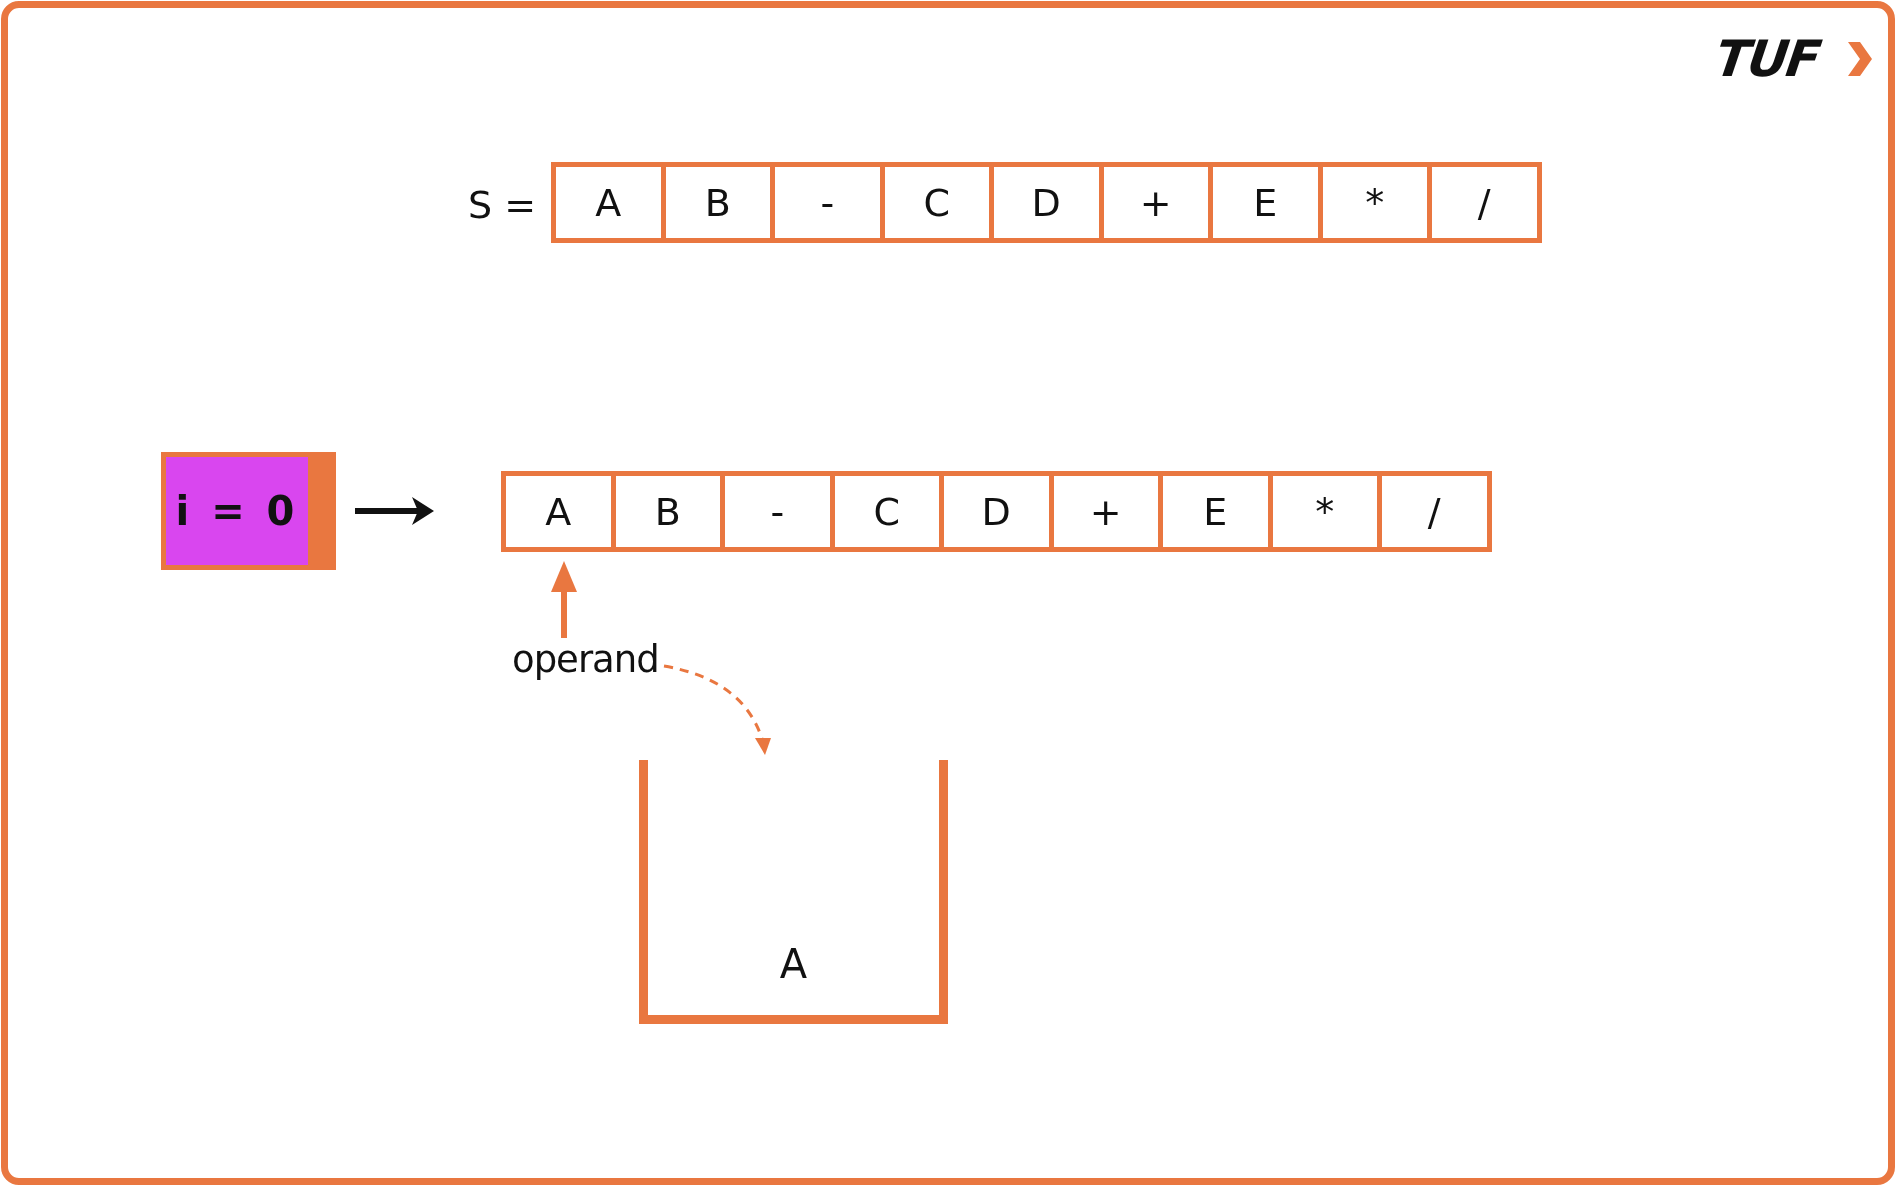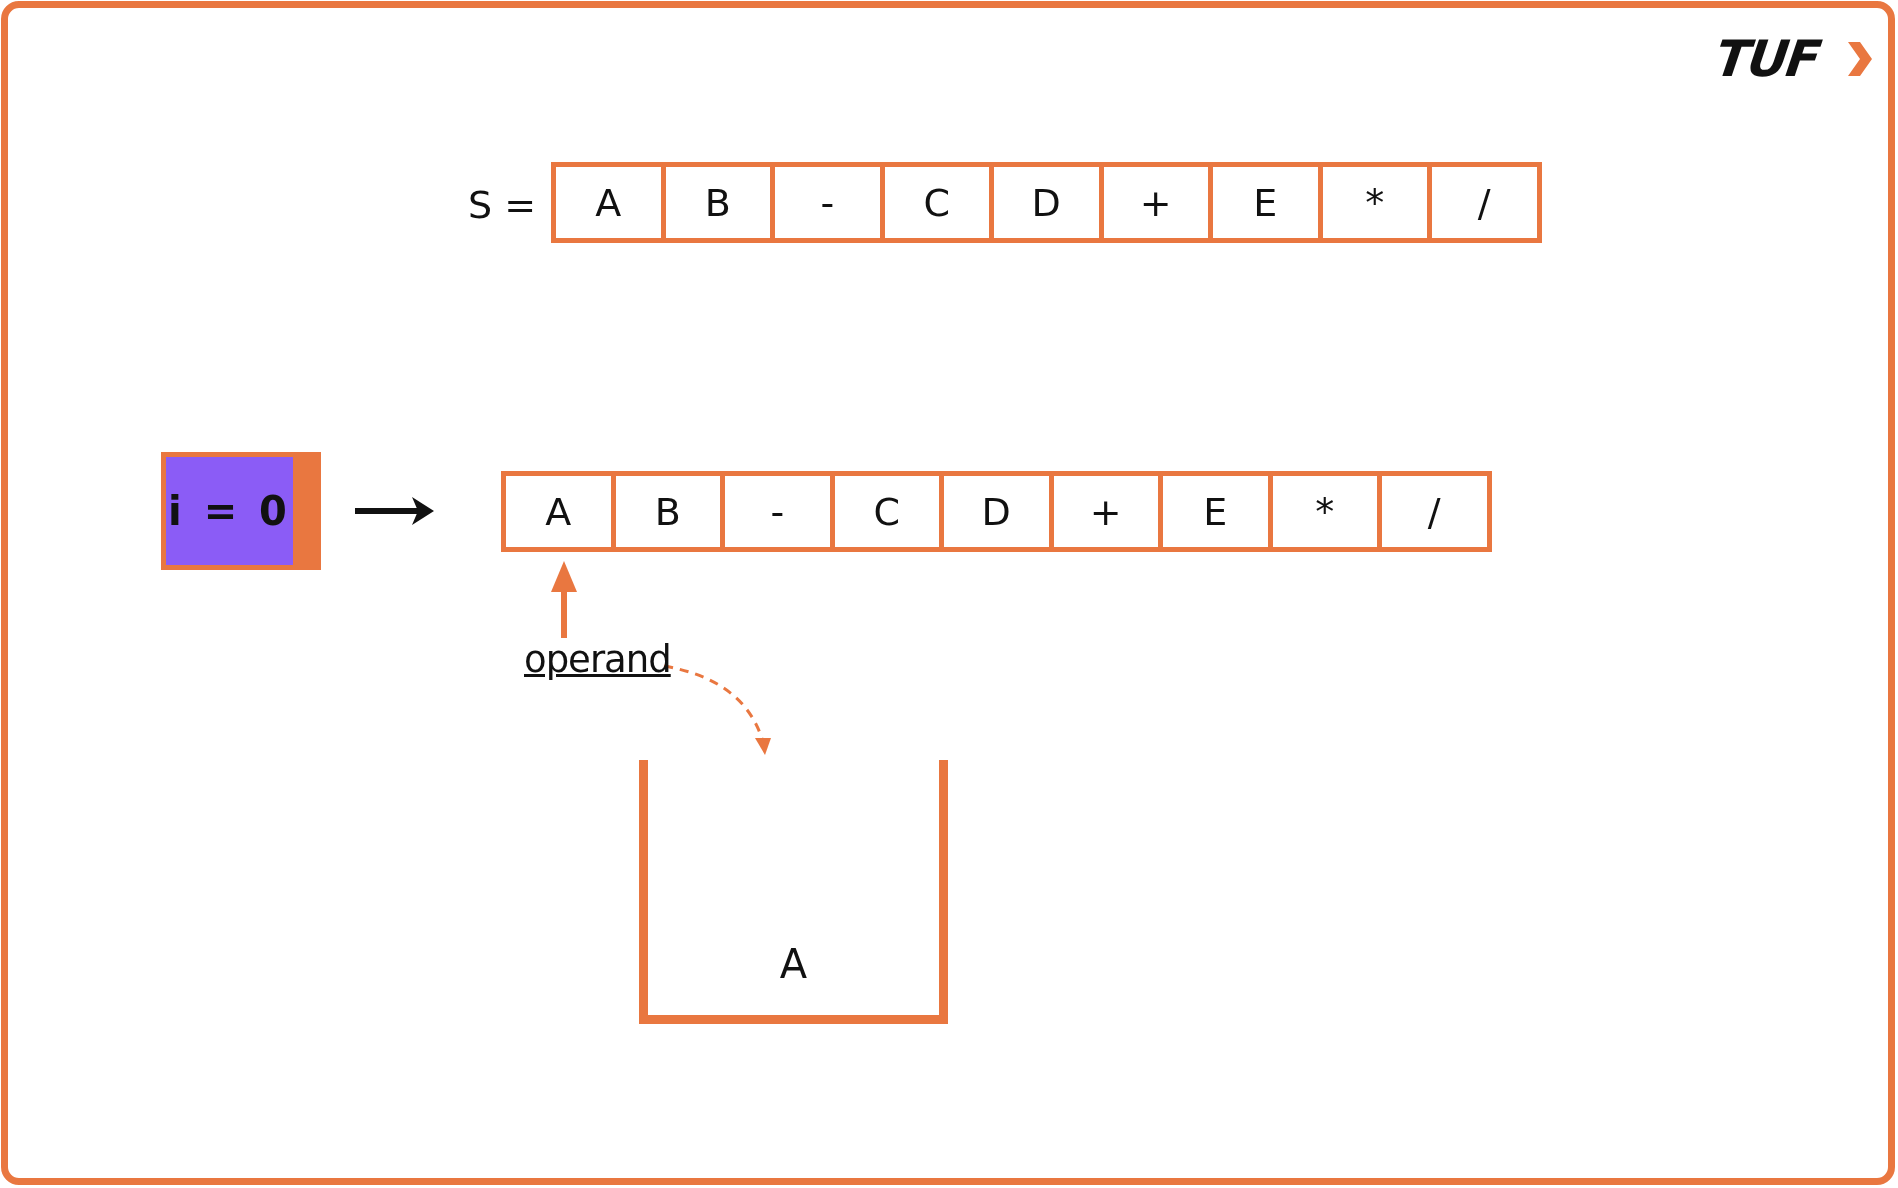--- a/index.html
+++ b/index.html
@@ -13,26 +13,26 @@
                line-height:50px; color:#111; transform:skewX(-8deg); }
   .logo-chev { position:absolute; left:130px; top:6px; width:28px; height:38px; }
   .s-label { position:absolute; left:468px; top:180px; font-size:38px; line-height:50px; }
   .arr { position:absolute; display:flex; height:81px; }
   .cell { width:114.5px; height:81px; box-sizing:border-box; border:5px solid #E97740;
           margin-left:-5px; display:flex; align-items:center; justify-content:center;
           font-size:38px; background:#fff; }
   .cell:first-child { margin-left:0; }
   .arr-top { left:551px; top:162px; }
   .arr-mid { left:501px; top:471px; }
-  .ibox { position:absolute; left:161px; top:452px; width:160px; height:118px;
+  .ibox { position:absolute; left:161px; top:452px; width:175px; height:118px;
           box-sizing:border-box; border:5px solid #E97740; border-right:28px solid #E97740;
           display:flex; align-items:center; justify-content:center;
-          font-weight:bold; font-size:40px; letter-spacing:4px; background:#8b5cf6; }
+          font-weight:bold; font-size:40px; letter-spacing:4px; background:#d946ef; }
   svg.overlay { position:absolute; left:0; top:0; }
-  .operand { position:absolute; left:524px; top:638px; font-size:37px; line-height:44px; letter-spacing:-1px;text-decoration:underline; }
+  .operand { position:absolute; left:512px; top:638px; font-size:37px; line-height:44px; letter-spacing:-1px; }
   .stack { position:absolute; left:639px; top:760px; width:309px; height:264px;
            box-sizing:border-box; border:9px solid #E97740; border-top:none; }
   .stack-item { position:absolute; left:0; right:0; bottom:28px; text-align:center; font-size:40px; }
 </style>
 </head>
 <body>
 
 <div class="frame"></div>
 
 <div class="logo">

